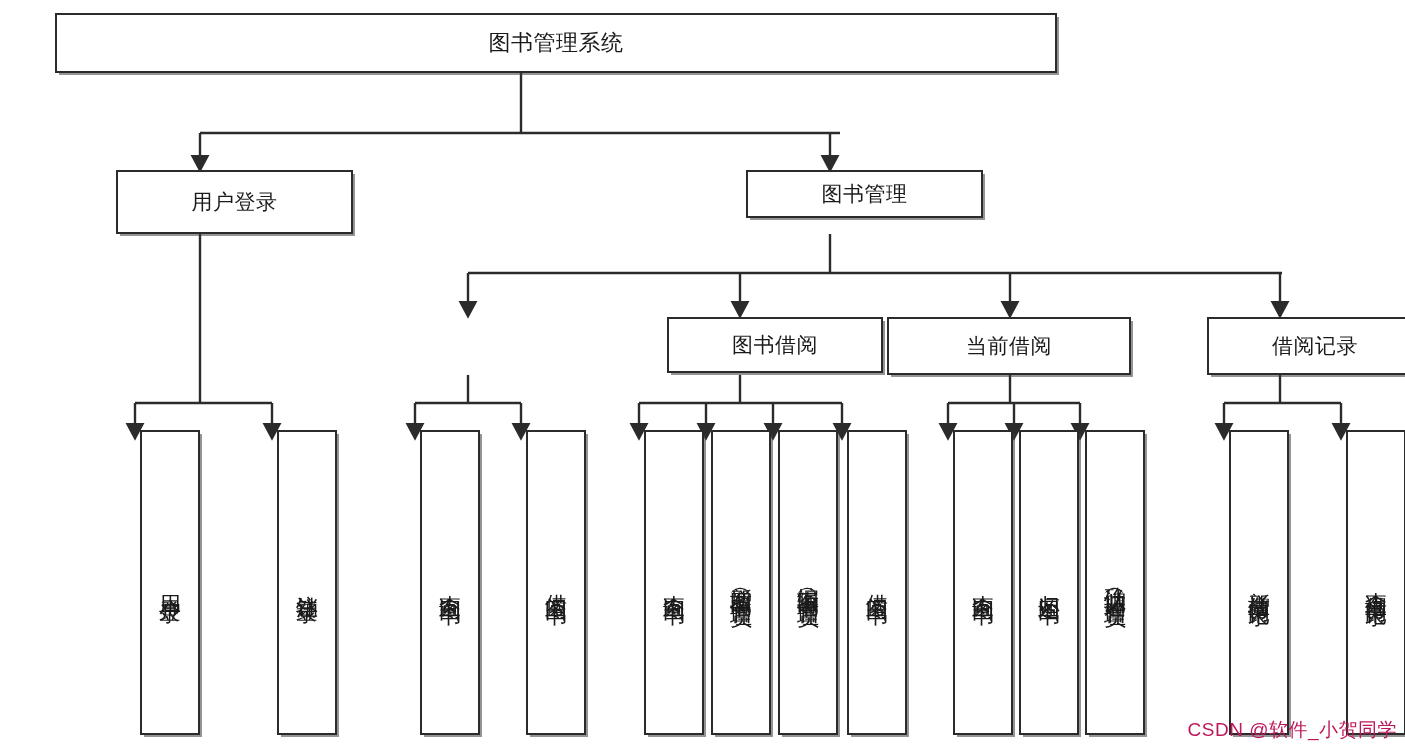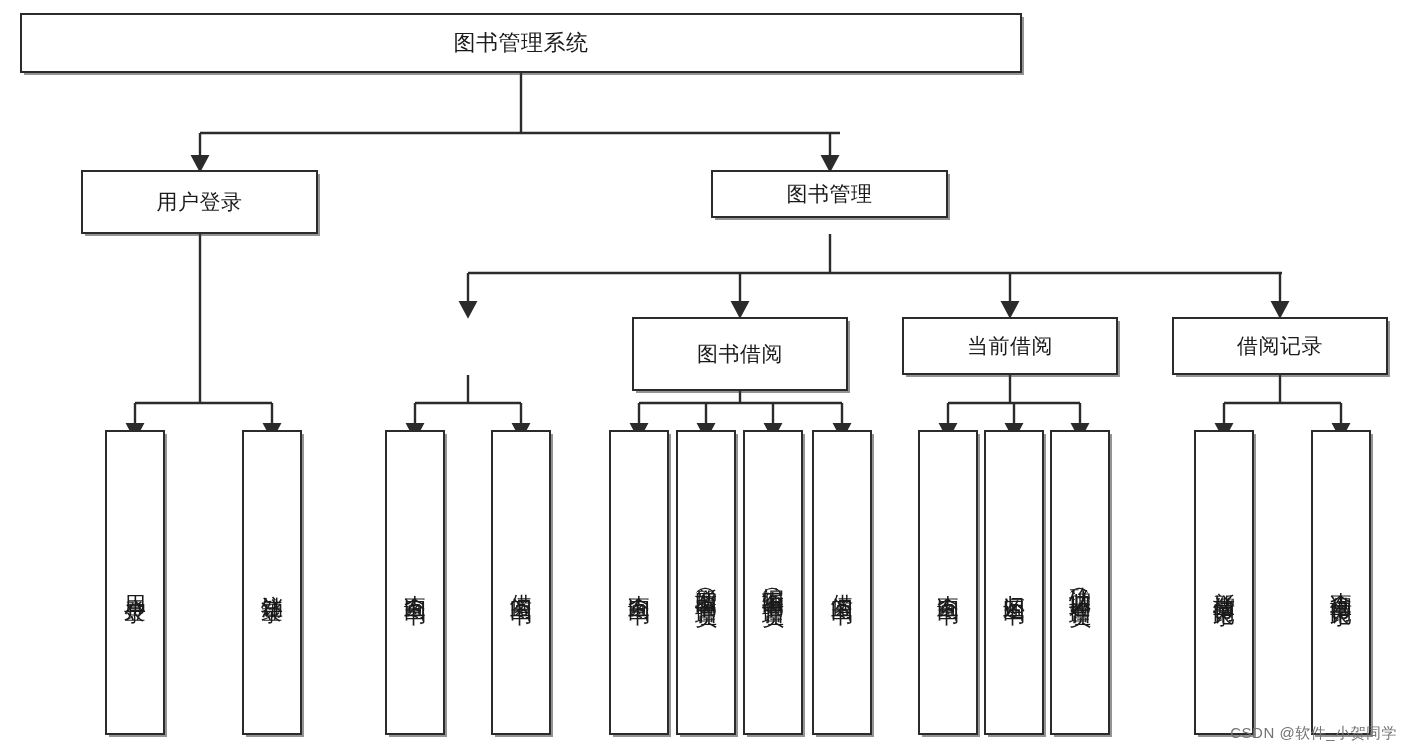--- a/index.html
+++ b/index.html
@@ -29,20 +29,21 @@
     position: absolute;
     box-sizing: border-box;
     background: #ffffff;
     border: 2px solid #2b2b2b;
     box-shadow: 3px 3px 0 -1px rgba(60,60,60,0.55);
     display: flex;
     align-items: center;
     justify-content: center;
     color: #1a1a1a;
     z-index: 2;
+    margin-left: 35px;
   }
   .node-label {
     display: block;
     text-align: center;
     line-height: 1.18;
     white-space: pre;
   }
   
   .node.horiz .node-label {
     font-size: 21px;
@@ -63,22 +64,22 @@
     font-size: 22px;
     line-height: 1.0;
     letter-spacing: 3px;
     white-space: nowrap;
     max-height: 100%;
   }
   #watermark {
     position: absolute;
     right: 8px;
     bottom: 4px;
-    font-size: 15px;
-    color: #737373;
+    font-size: 19px;
+    color: #be185d;
     letter-spacing: 0.5px;
     z-index: 5;
     white-space: nowrap;
   }
 </style>
 </head>
 <body>
 
 <div id="diagram-root">
 
@@ -136,24 +137,24 @@
     <span class="node-label">图书管理系统</span>
   </div>
 
   <div class="node horiz" style="left:81px; top:170px; width:237px; height:64px;">
     <span class="node-label">用户登录</span>
   </div>
   <div class="node horiz" style="left:711px; top:170px; width:237px; height:48px;">
     <span class="node-label">图书管理</span>
   </div>
 
-  <div class="node horiz" style="left:632px; top:317px; width:216px; height:74px;">
+  <div class="node horiz" style="left:632px; top:317px; width:216px; height:56px;">
     <span class="node-label">图书借阅</span>
   </div>
-  <div class="node horiz" style="left:902px; top:317px; width:216px; height:58px;">
+  <div class="node horiz" style="left:852px; top:317px; width:244px; height:58px;">
     <span class="node-label">当前借阅</span>
   </div>
   <div class="node horiz" style="left:1172px; top:317px; width:216px; height:58px;">
     <span class="node-label">借阅记录</span>
   </div>
 
   <div class="node vert" style="left:105px; top:430px; width:60px; height:305px;">
     <span class="node-label">用户登录</span>
   </div>
   <div class="node vert" style="left:242px; top:430px; width:60px; height:305px;">

